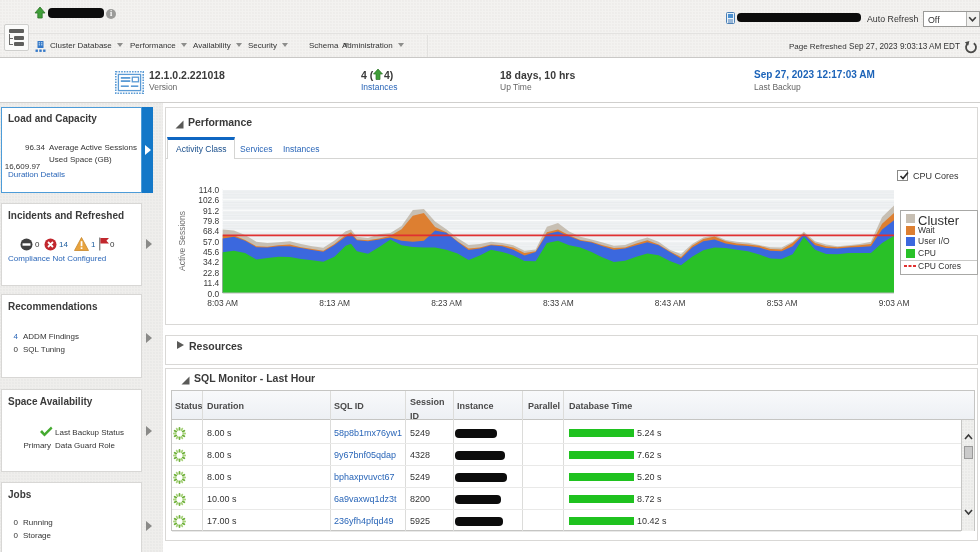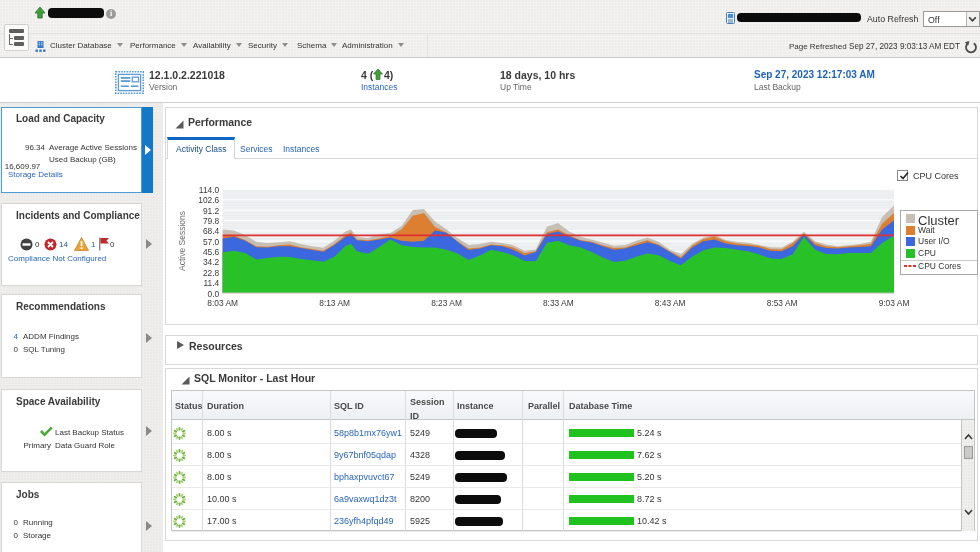--- a/index.html
+++ b/index.html
@@ -9,21 +9,21 @@
 .b{font-weight:normal}
 .gray{color:#666;font-size:8.5px}
 
 #strip1{left:0;top:0;width:980px;height:34px;background:#f3f2f0;background-image:radial-gradient(circle at 1px 1px,#e7e6e4 0.6px,transparent 0.8px);background-size:3px 3px}
 #strip2{left:0;top:34px;width:980px;height:24px;background:#f3f2f0;background-image:radial-gradient(circle at 1px 1px,#e7e6e4 0.6px,transparent 0.8px);background-size:3px 3px;border-bottom:1px solid #c9c8c6}
 #strip2:before{content:"";position:absolute;left:0;top:-1px;width:980px;height:1px;background:#e3e2e0}
 #navbtn{left:4px;top:24px;width:25px;height:27px;background:#fbfbfa;border:1px solid #cfcfcd;border-radius:2px}
 #summary{left:0;top:58px;width:980px;height:45px;background:#fff;border-bottom:1px solid #d0cfcd}
 #sidebg{left:0;top:103px;width:163px;height:449px;background:#efeeec;background-image:radial-gradient(circle at 1px 1px,#e4e3e1 0.6px,transparent 0.8px);background-size:3px 3px}
 .card{position:absolute;left:1px;width:141px;background:#fff;border:1px solid #d8d7d5}
-.ctitle{position:absolute;left:16px;top:8px;font-weight:bold;font-size:10px;color:#3a3a3a}
+.ctitle{position:absolute;left:8px;top:8px;font-weight:bold;font-size:10px;color:#3a3a3a}
 .cs{font-size:8px}
 .arrow-r{position:absolute;width:0;height:0;border-left:6px solid #8a8a88;border-top:5px solid transparent;border-bottom:5px solid transparent}
 .panel{position:absolute;left:165px;background:#fff;border:1px solid #d9d8d6}
 .ptitle{font-weight:bold;font-size:10.5px;color:#3a3a3a}
 .menuitem{position:absolute;top:41px;color:#333;font-size:8px;white-space:nowrap}
 .mc{display:inline-block;width:0;height:0;border-top:4px solid #8d8d8b;border-left:3.5px solid transparent;border-right:3.5px solid transparent;margin-left:5px;vertical-align:1px}
 .redact{position:absolute;background:#0c0c0c;border-radius:4px}
 .th{position:absolute;font-weight:bold;font-size:9px;color:#4a4a4a}
 .sval{position:absolute;font-weight:bold;font-size:10.5px;color:#3a3a3a}
 </style></head>
@@ -66,21 +66,21 @@
     <rect x="3.7" y="3.2" width="1.4" height="1.2" fill="#bcd6ee"></rect>
     <rect x="6" y="3.2" width="1.4" height="1.2" fill="#bcd6ee"></rect>
     <rect x="0.5" y="8.5" width="2.4" height="2.4" fill="#3478c8"></rect>
     <rect x="4.3" y="8.5" width="2.4" height="2.4" fill="#3478c8"></rect>
     <rect x="8.1" y="8.5" width="2.4" height="2.4" fill="#3478c8"></rect>
   </svg>
 <div class="menuitem" style="left:50px">Cluster Database<span class="mc"></span></div>
 <div class="menuitem" style="left:130px">Performance<span class="mc"></span></div>
 <div class="menuitem" style="left:193px">Availability<span class="mc"></span></div>
 <div class="menuitem" style="left:248px">Security<span class="mc"></span></div>
-<div class="menuitem" style="left:297px">Schema<span class="mc"></span></div>
+<div class="menuitem" style="left:309px">Schema<span class="mc"></span></div>
 <div class="menuitem" style="left:342px">Administration<span class="mc"></span></div>
 <div class="abs" style="left:427px;top:35px;width:1px;height:22px;background:#e2e1df"></div>
 <div class="abs" style="right:20px;top:42px;color:#333;font-size:8px;white-space:nowrap">Page Refreshed <span class="b" style="font-size:8.2px">Sep 27, 2023 9:03:13 AM EDT</span></div>
 <svg class="abs" style="left:964px;top:41px" width="14" height="13" viewBox="0 0 14 13">
     <path d="M4.2 2.2 A5 5 0 1 0 9.8 2.2" fill="none" stroke="#4a4a48" stroke-width="1.8"></path>
     <path d="M5.4 0 L0.9 1.3 L4.1 4.8 Z" fill="#4a4a48"></path>
   </svg>
 
 <div class="abs" id="summary"></div>
 
@@ -108,25 +108,25 @@
 
 <div class="abs" id="sidebg"></div>
 
 <div class="card" style="top:107px;height:86px;border-color:#4d9cd8"></div>
 <div class="abs" style="left:142px;top:107px;width:11px;height:86px;background:#1478c8"></div>
 <div class="abs" style="left:145px;top:145px;width:0;height:0;border-left:6px solid #fff;border-top:5px solid transparent;border-bottom:5px solid transparent"></div>
 <div class="ctitle" style="top:113px">Load and Capacity</div>
 <div class="abs cs b" style="left:0;top:143px;width:45px;text-align:right">96.34</div>
 <div class="abs cs" style="left:49px;top:143px">Average Active Sessions</div>
 <div class="abs cs b" style="left:0;top:162px;width:45px;text-align:center">16,609.97</div>
-<div class="abs cs" style="left:49px;top:155px">Used Backup (GB)</div>
-<div class="abs cs" style="left:8px;top:170px"><a href="#">Storage Details</a></div>
+<div class="abs cs" style="left:49px;top:155px">Used Space (GB)</div>
+<div class="abs cs" style="left:8px;top:170px"><a href="#">Duration Details</a></div>
 
 <div class="card" style="top:203px;height:83px"></div>
-<div class="ctitle" style="top:210px">Incidents and Compliance</div>
+<div class="ctitle" style="top:210px">Incidents and Refreshed</div>
 <svg class="abs" style="left:20px;top:238px" width="13" height="13" viewBox="0 0 13 13">
     <circle cx="6.5" cy="6.5" r="6" fill="#404040"></circle>
     <rect x="2.5" y="5.3" width="8" height="2.4" fill="#fff"></rect>
   </svg>
 <div class="abs cs b" style="left:35px;top:240px">0</div>
 <svg class="abs" style="left:44px;top:238px" width="13" height="13" viewBox="0 0 13 13">
     <circle cx="6.5" cy="6.5" r="6" fill="#c1272d"></circle>
     <path d="M4 4 L9 9 M9 4 L4 9" stroke="#fff" stroke-width="1.8"></path>
   </svg>
 <div class="abs cs b" style="left:59px;top:240px;color:#1a5b9e">14</div>

